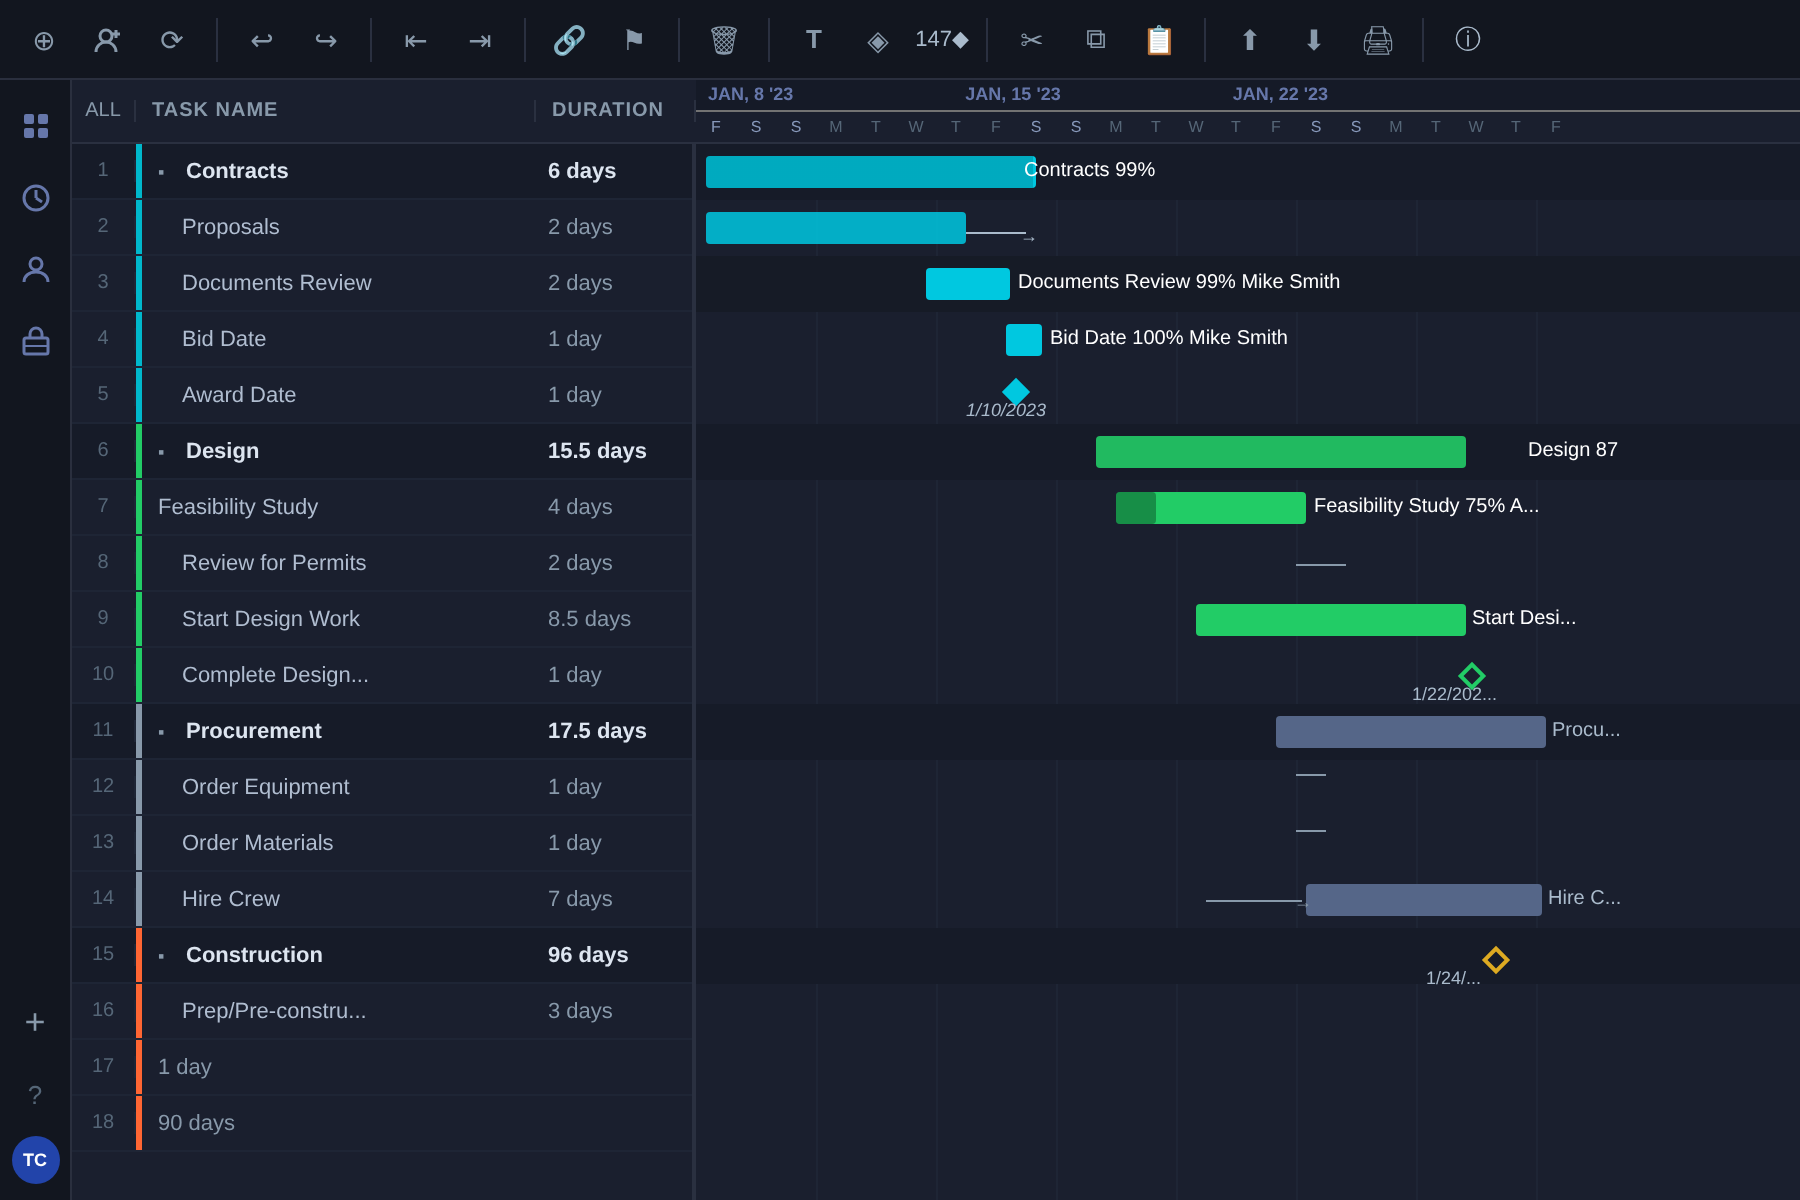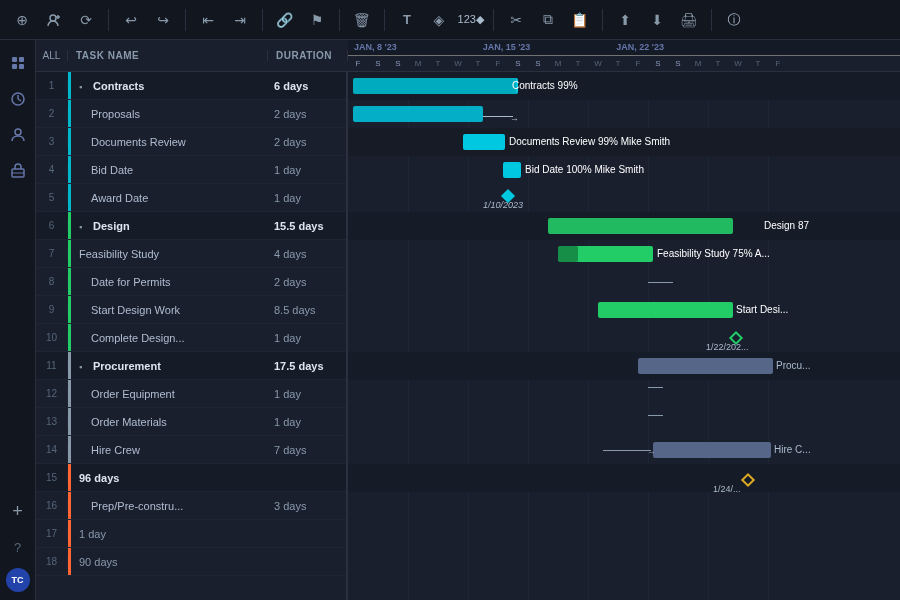--- a/index.html
+++ b/index.html
@@ -274,21 +274,21 @@
   <div class="toolbar-icon">⇤</div>
   <div class="toolbar-icon">⇥</div>
   <div class="toolbar-divider"></div>
   <div class="toolbar-icon">🔗</div>
   <div class="toolbar-icon">⚑</div>
   <div class="toolbar-divider"></div>
   <div class="toolbar-icon">🗑</div>
   <div class="toolbar-divider"></div>
   <div class="toolbar-icon" style="font-weight:bold;font-size:13px;">T</div>
   <div class="toolbar-icon">◈</div>
-  <div class="toolbar-icon" style="font-size:11px;color:#aabbcc;">123◆</div>
+  <div class="toolbar-icon" style="font-size:11px;color:#aabbcc;">147◆</div>
   <div class="toolbar-divider"></div>
   <div class="toolbar-icon">✂</div>
   <div class="toolbar-icon">⧉</div>
   <div class="toolbar-icon">📋</div>
   <div class="toolbar-divider"></div>
   <div class="toolbar-icon">⬆</div>
   <div class="toolbar-icon">⬇</div>
   <div class="toolbar-icon">🖨</div>
   <div class="toolbar-divider"></div>
   <div class="toolbar-icon" style="font-size:13px;color:#aabbcc;">ⓘ</div>
@@ -425,21 +425,21 @@
         <div class="table-row">
           <div class="row-num">7</div>
           <div class="row-left-accent" style="background:#22cc66;"></div>
           <div class="row-task" style="padding-left:8px;">Feasibility Study</div>
           <div class="row-duration">4 days</div>
         </div>
 
         <div class="table-row">
           <div class="row-num">8</div>
           <div class="row-left-accent" style="background:#22cc66;"></div>
-          <div class="row-task" style="padding-left:20px;">Date for Permits</div>
+          <div class="row-task" style="padding-left:20px;">Review for Permits</div>
           <div class="row-duration">2 days</div>
         </div>
 
         <div class="table-row">
           <div class="row-num">9</div>
           <div class="row-left-accent" style="background:#22cc66;"></div>
           <div class="row-task" style="padding-left:20px;">Start Design Work</div>
           <div class="row-duration">8.5 days</div>
         </div>
 
@@ -476,20 +476,23 @@
         <div class="table-row">
           <div class="row-num">14</div>
           <div class="row-left-accent" style="background:#8899aa;"></div>
           <div class="row-task" style="padding-left:20px;">Hire Crew</div>
           <div class="row-duration">7 days</div>
         </div>
 
         <div class="table-row group-row">
           <div class="row-num">15</div>
           <div class="row-left-accent" style="background:#ff6633;"></div>
+          <div class="row-task bold">
+            <span class="expand-icon">▪</span>Construction
+          </div>
           <div class="row-duration bold">96 days</div>
         </div>
 
         <div class="table-row">
           <div class="row-num">16</div>
           <div class="row-left-accent" style="background:#ff6633;"></div>
           <div class="row-task" style="padding-left:20px;">Prep/Pre-constru...</div>
           <div class="row-duration">3 days</div>
         </div>
 

